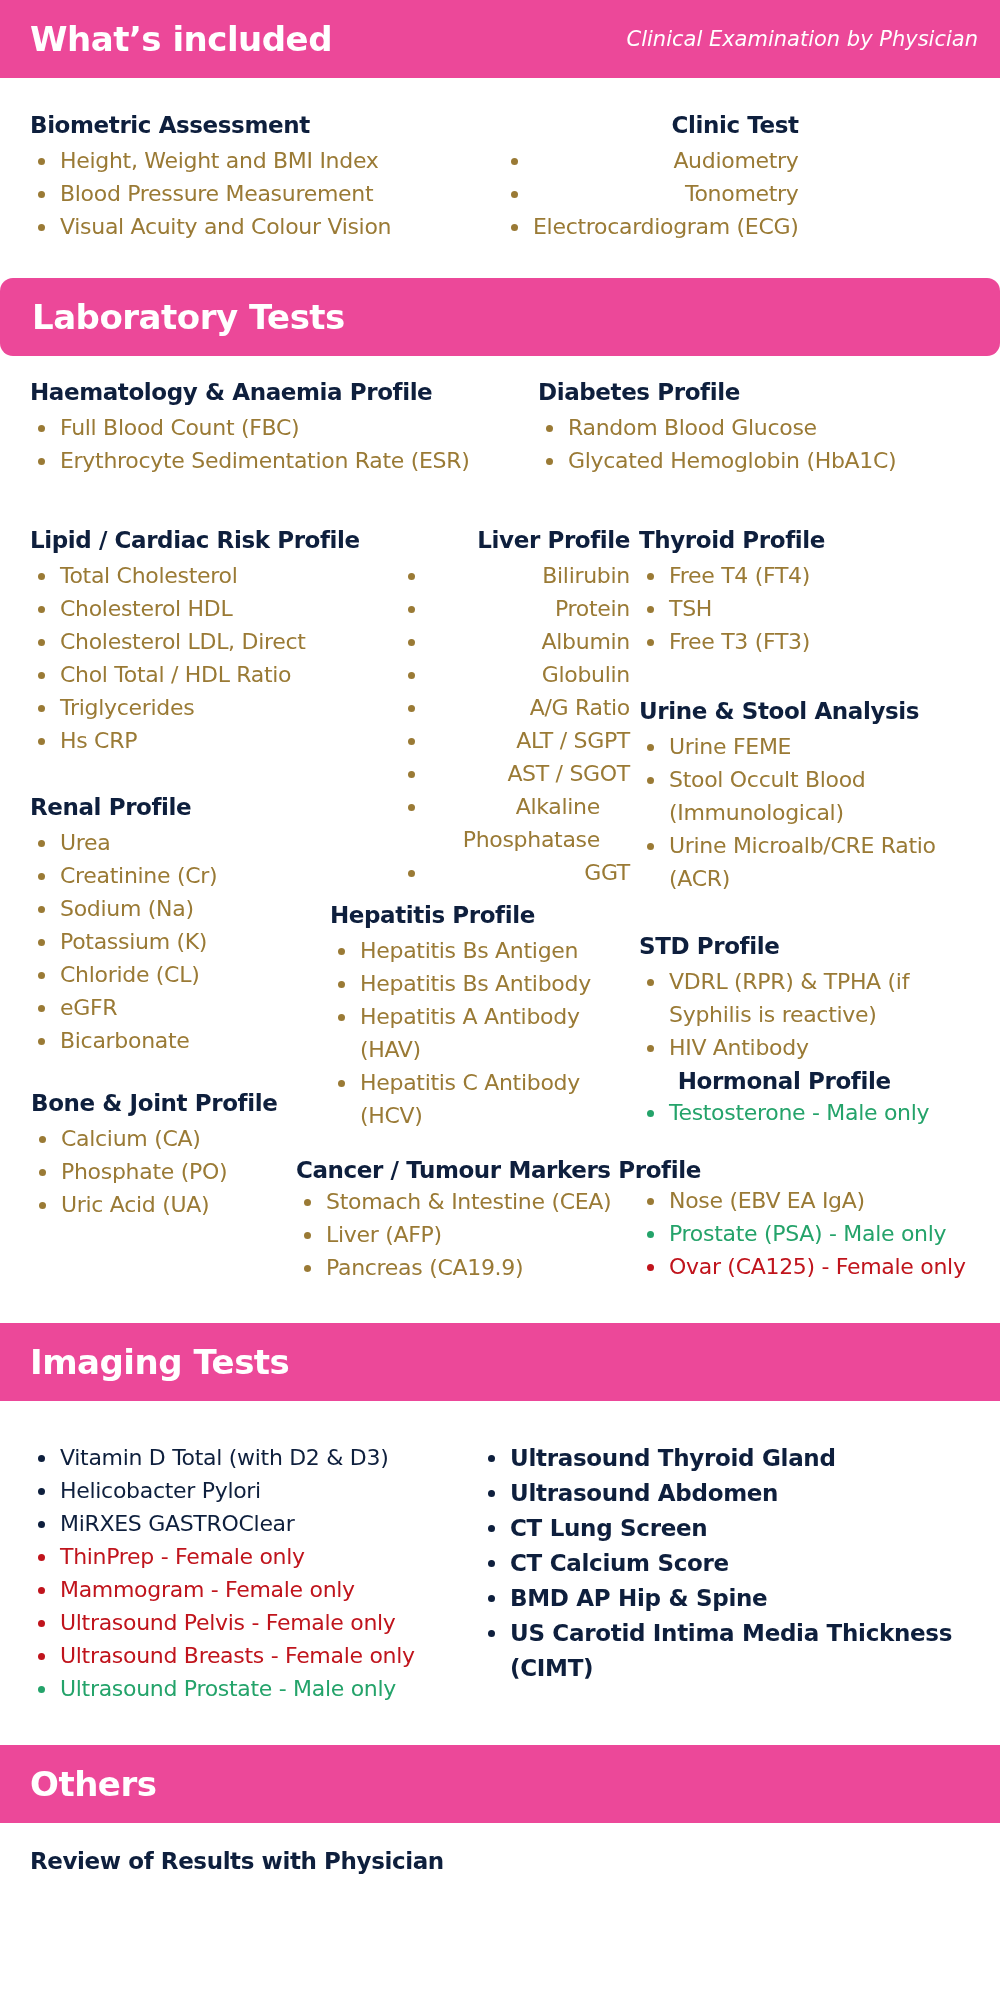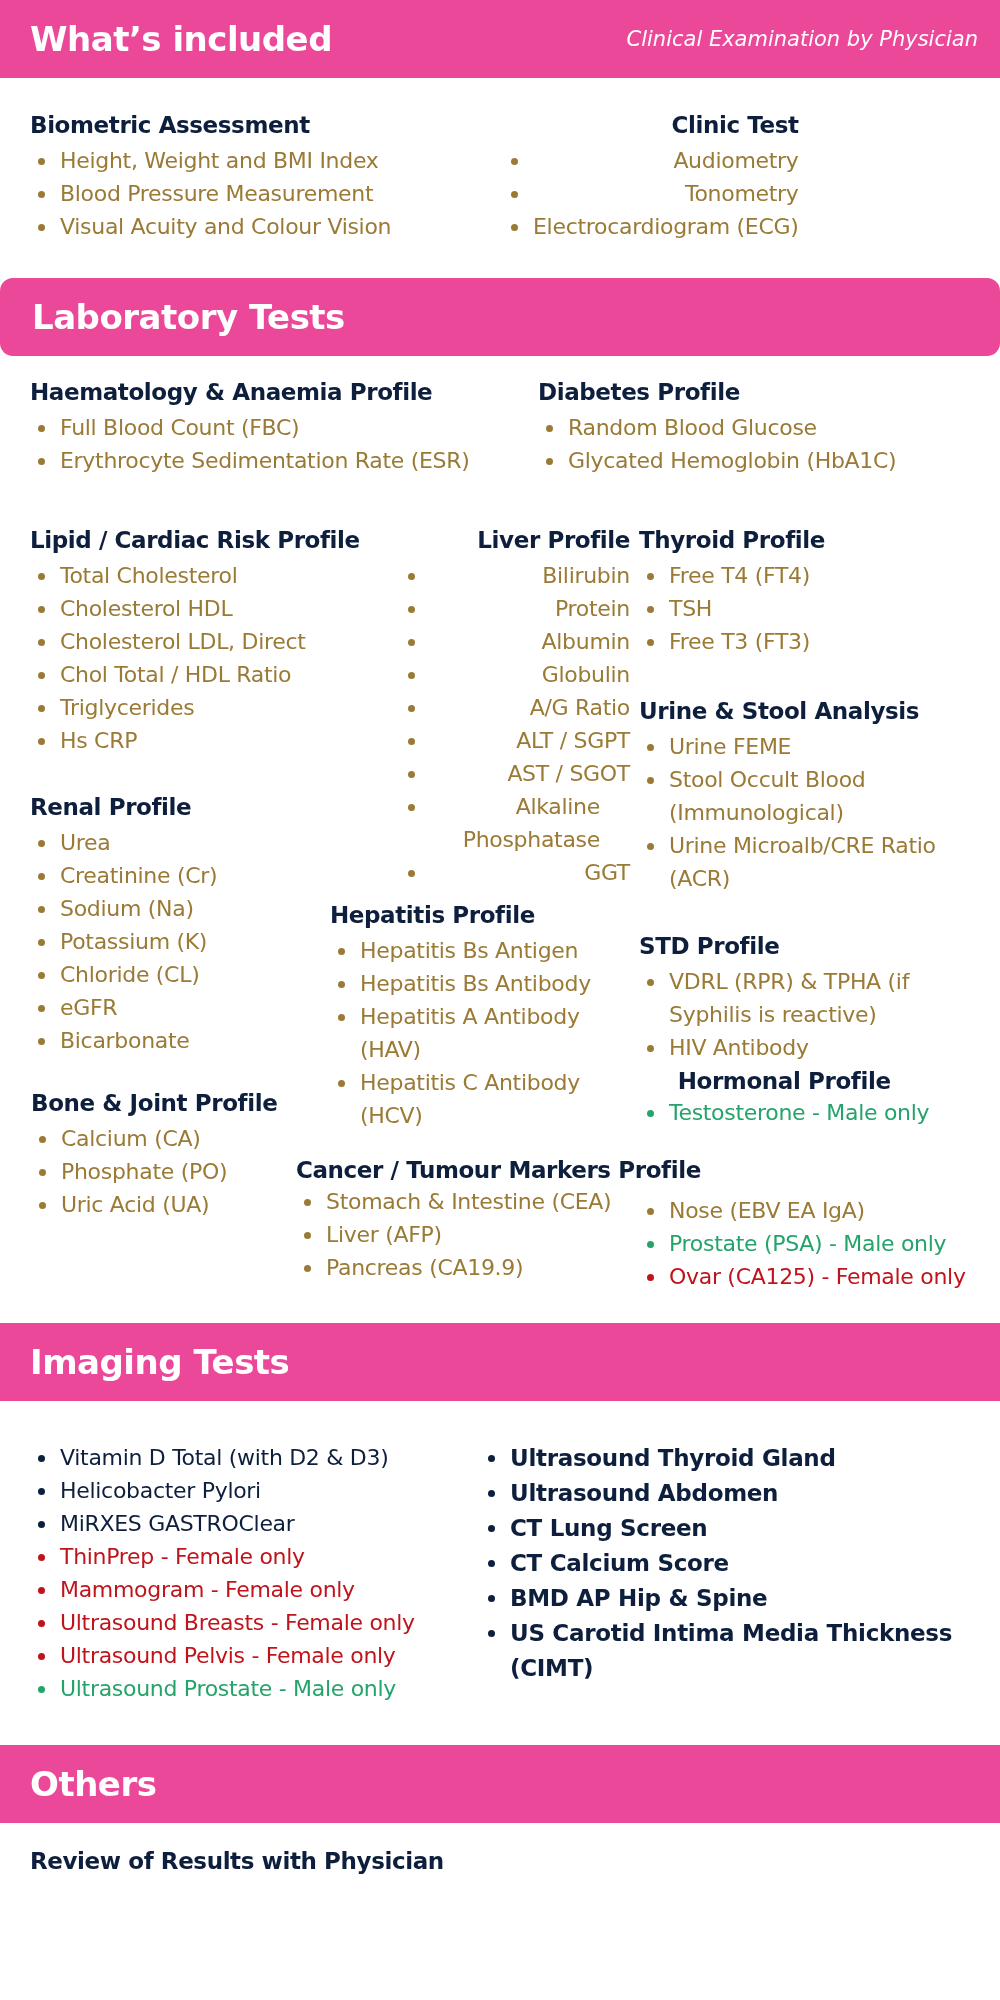--- a/index.html
+++ b/index.html
@@ -190,41 +190,41 @@
 
 <div class="group" style="left:296px; top:1155px;">
   <div class="group-title" style="margin-bottom:0;">Cancer / Tumour Markers Profile</div>
   <ul class="items tight">
     <li>Stomach &amp; Intestine (CEA)</li>
     <li>Liver (AFP)</li>
     <li>Pancreas (CA19.9)</li>
   </ul>
 </div>
 
-<div class="group" style="left:639px; top:1184px;margin-top:10px;">
+<div class="group" style="left:639px; top:1184px;">
   <ul class="items tight">
     <li>Nose (EBV EA IgA)</li>
     <li class="male">Prostate (PSA) - Male only</li>
     <li class="female">Ovar (CA125) - Female only</li>
   </ul>
 </div>
 
 <div class="band" style="top:1323px;">
   <div class="band-title" style="left:30px;">Imaging Tests</div>
 </div>
 
 <div class="group" style="left:30px; top:1441px;">
   <ul class="items tight">
     <li class="navy">Vitamin D Total (with D2 &amp; D3)</li>
     <li class="navy">Helicobacter Pylori</li>
     <li class="navy">MiRXES GASTROClear</li>
     <li class="female">ThinPrep - Female only</li>
     <li class="female">Mammogram - Female only</li>
+    <li class="female">Ultrasound Pelvis - Female only</li>
     <li class="female">Ultrasound Breasts - Female only</li>
-    <li class="female">Ultrasound Pelvis - Female only</li>
     <li class="male">Ultrasound Prostate - Male only</li>
   </ul>
 </div>
 
 <div class="group" style="left:480px; top:1441px; width:500px;">
   <ul class="items">
     <li class="navy-bold">Ultrasound Thyroid Gland</li>
     <li class="navy-bold">Ultrasound Abdomen</li>
     <li class="navy-bold">CT Lung Screen</li>
     <li class="navy-bold">CT Calcium Score</li>

